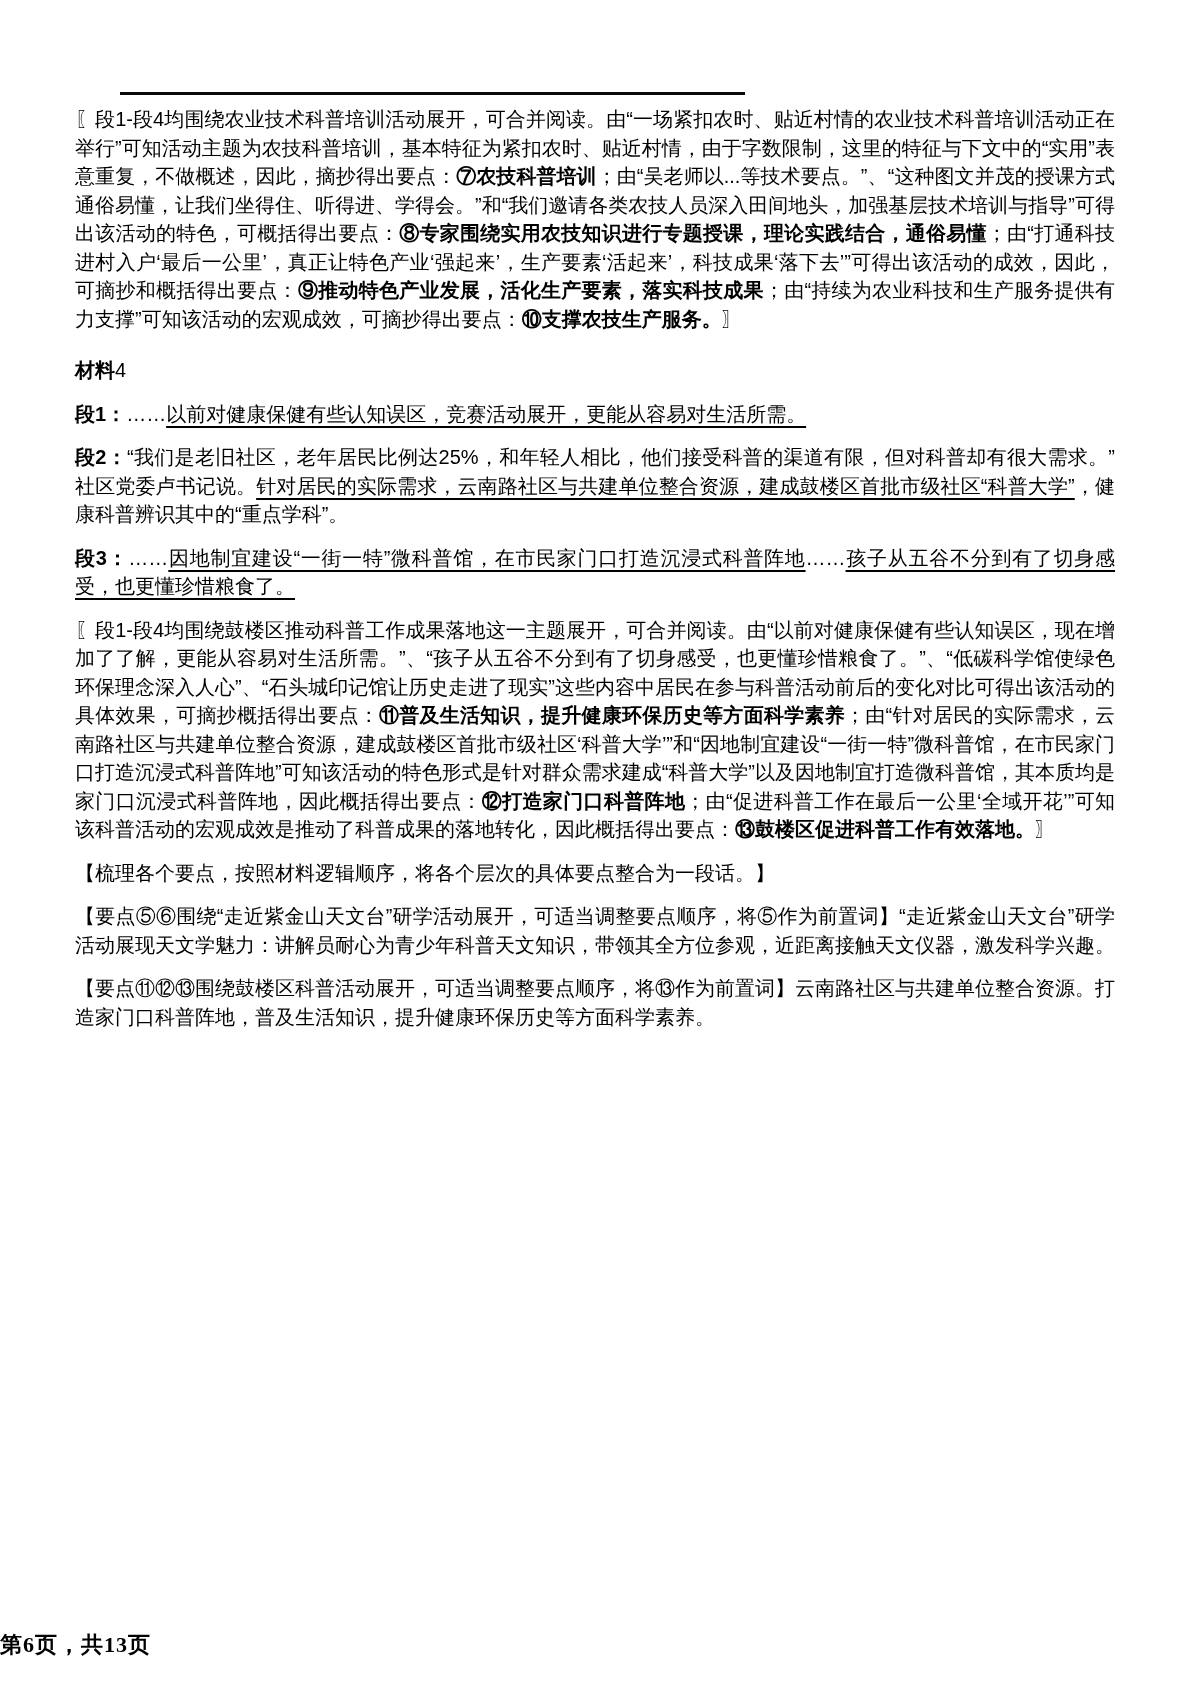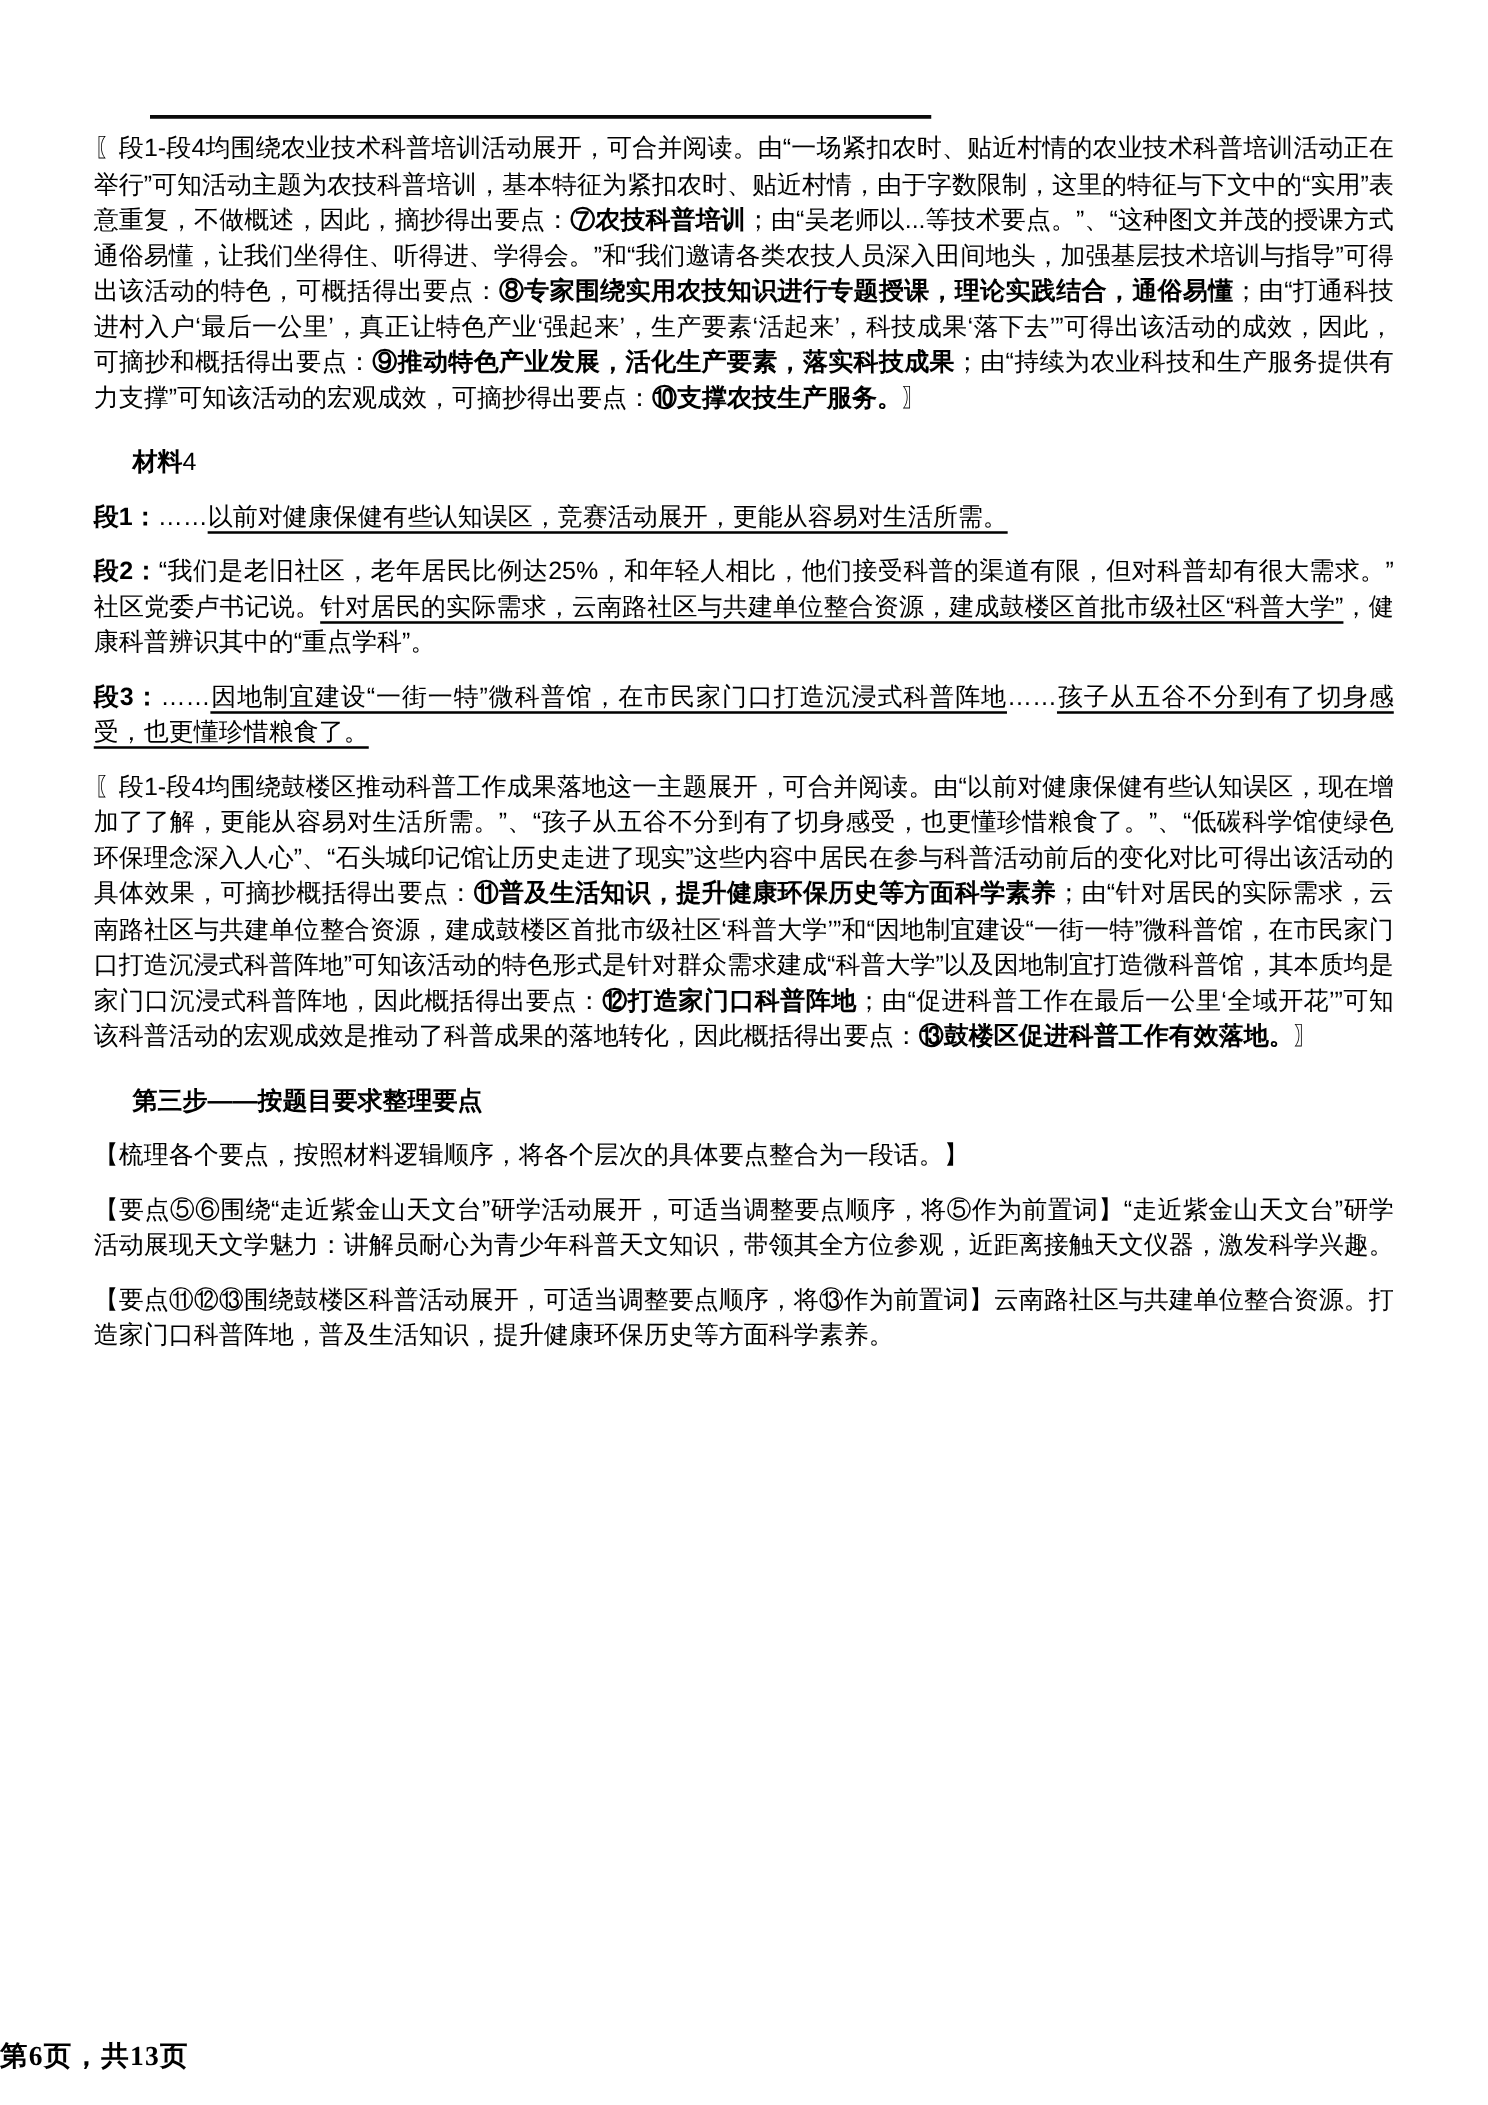--- a/index.html
+++ b/index.html
@@ -25,21 +25,21 @@
     margin: 0 0 10px 45px;
     height: 0;
   }
   .para {
     font-size: 20px;
     line-height: 28.5px;
     margin: 0 0 15px 0;
     text-align: justify;
     word-break: break-all;
   }
-  .heading { margin-top: 23px; margin-left: 31px; }
+  .heading { margin-top: 23px; }
   .b { font-weight: 700; }
   .u {
     text-decoration: underline;
     text-underline-offset: 5px;
     text-decoration-thickness: 1.5px;
     text-decoration-skip-ink: none;
   }
   .footer {
     position: absolute;
     left: 0;
@@ -56,19 +56,18 @@
 <body>
 
 <div class="content" id="doc">
     <div class="divider"></div>
     <p class="para"><span class="">〖段1-段4均围绕农业技术科普培训活动展开，可合并阅读。由“一场紧扣农时、贴近村情的农业技术科普培训活动正在举行”可知活动主题为农技科普培训，基本特征为紧扣农时、贴近村情，由于字数限制，这里的特征与下文中的“实用”表意重复，不做概述，因此，摘抄得出要点：</span><span class="b ">⑦农技科普培训</span><span class="">；由“吴老师以...等技术要点。”、“这种图文并茂的授课方式通俗易懂，让我们坐得住、听得进、学得会。”和“我们邀请各类农技人员深入田间地头，加强基层技术培训与指导”可得出该活动的特色，可概括得出要点：</span><span class="b ">⑧专家围绕实用农技知识进行专题授课，理论实践结合，通俗易懂</span><span class="">；由“打通科技进村入户‘最后一公里’，真正让特色产业‘强起来’，生产要素‘活起来’，科技成果‘落下去’”可得出该活动的成效，因此，可摘抄和概括得出要点：</span><span class="b ">⑨推动特色产业发展，活化生产要素，落实科技成果</span><span class="">；由“持续为农业科技和生产服务提供有力支撑”可知该活动的宏观成效，可摘抄得出要点：</span><span class="b ">⑩支撑农技生产服务。</span><span class="">〗</span></p>
     <p class="para heading"><span class="b ">材料</span><span class="">4</span></p>
     <p class="para"><span class="b ">段1：</span><span class="">……</span><span class="u">以前对健康保健有些认知误区，竞赛活动展开，更能从容易对生活所需。</span></p>
     <p class="para"><span class="b ">段2：</span><span class="">“我们是老旧社区，老年居民比例达25%，和年轻人相比，他们接受科普的渠道有限，但对科普却有很大需求。”社区党委卢书记说。</span><span class="u">针对居民的实际需求，云南路社区与共建单位整合资源，建成鼓楼区首批市级社区“科普大学”</span><span class="">，健康科普辨识其中的“重点学科”。</span></p>
     <p class="para"><span class="b ">段3：</span><span class="">……</span><span class="u">因地制宜建设“一街一特”微科普馆，在市民家门口打造沉浸式科普阵地</span><span class="">……</span><span class="u">孩子从五谷不分到有了切身感受，也更懂珍惜粮食了。</span></p>
     <p class="para"><span class="">〖段1-段4均围绕鼓楼区推动科普工作成果落地这一主题展开，可合并阅读。由“以前对健康保健有些认知误区，现在增加了了解，更能从容易对生活所需。”、“孩子从五谷不分到有了切身感受，也更懂珍惜粮食了。”、“低碳科学馆使绿色环保理念深入人心”、“石头城印记馆让历史走进了现实”这些内容中居民在参与科普活动前后的变化对比可得出该活动的具体效果，可摘抄概括得出要点：</span><span class="b ">⑪普及生活知识，提升健康环保历史等方面科学素养</span><span class="">；由“针对居民的实际需求，云南路社区与共建单位整合资源，建成鼓楼区首批市级社区‘科普大学’”和“因地制宜建设“一街一特”微科普馆，在市民家门口打造沉浸式科普阵地”可知该活动的特色形式是针对群众需求建成“科普大学”以及因地制宜打造微科普馆，其本质均是家门口沉浸式科普阵地，因此概括得出要点：</span><span class="b ">⑫打造家门口科普阵地</span><span class="">；由“促进科普工作在最后一公里‘全域开花’”可知该科普活动的宏观成效是推动了科普成果的落地转化，因此概括得出要点：</span><span class="b ">⑬鼓楼区促进科普工作有效落地。</span><span class="">〗</span></p>
-    <p class="para heading"><span class="b ">第三步——按题目要求整理要点</span></p>
     <p class="para"><span class="">【梳理各个要点，按照材料逻辑顺序，将各个层次的具体要点整合为一段话。】</span></p>
     <p class="para"><span class="">【要点⑤⑥围绕“走近紫金山天文台”研学活动展开，可适当调整要点顺序，将⑤作为前置词】“走近紫金山天文台”研学活动展现天文学魅力：讲解员耐心为青少年科普天文知识，带领其全方位参观，近距离接触天文仪器，激发科学兴趣。</span></p>
     <p class="para"><span class="">【要点⑪⑫⑬围绕鼓楼区科普活动展开，可适当调整要点顺序，将⑬作为前置词】云南路社区与共建单位整合资源。打造家门口科普阵地，普及生活知识，提升健康环保历史等方面科学素养。</span></p>
   </div>
 
 <div class="footer">第6页，共13页</div>
 
 </body></html>

